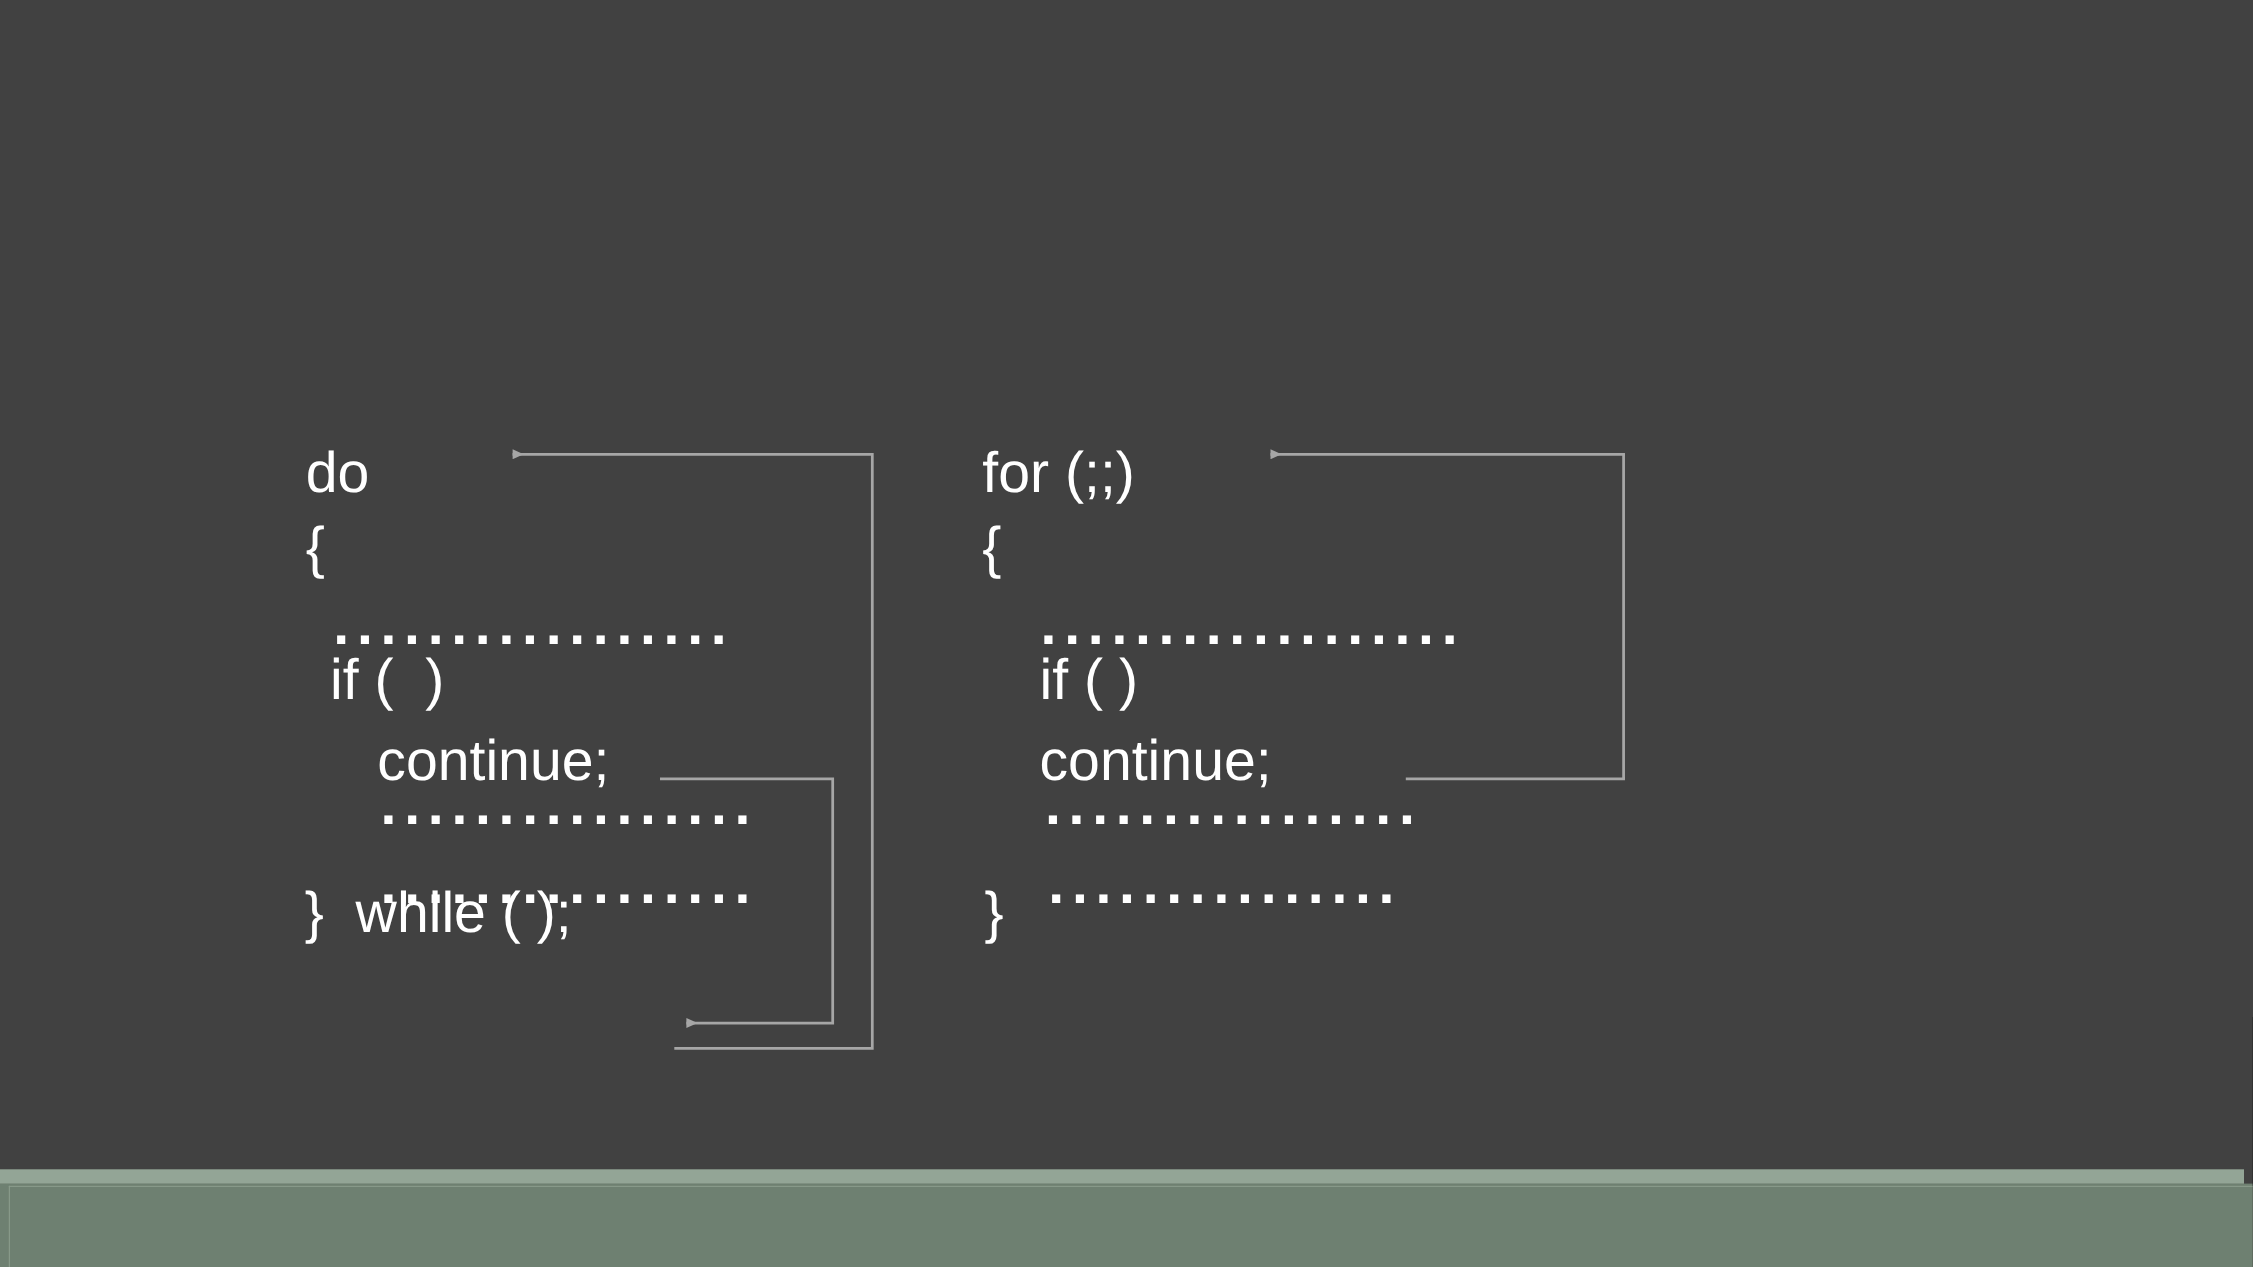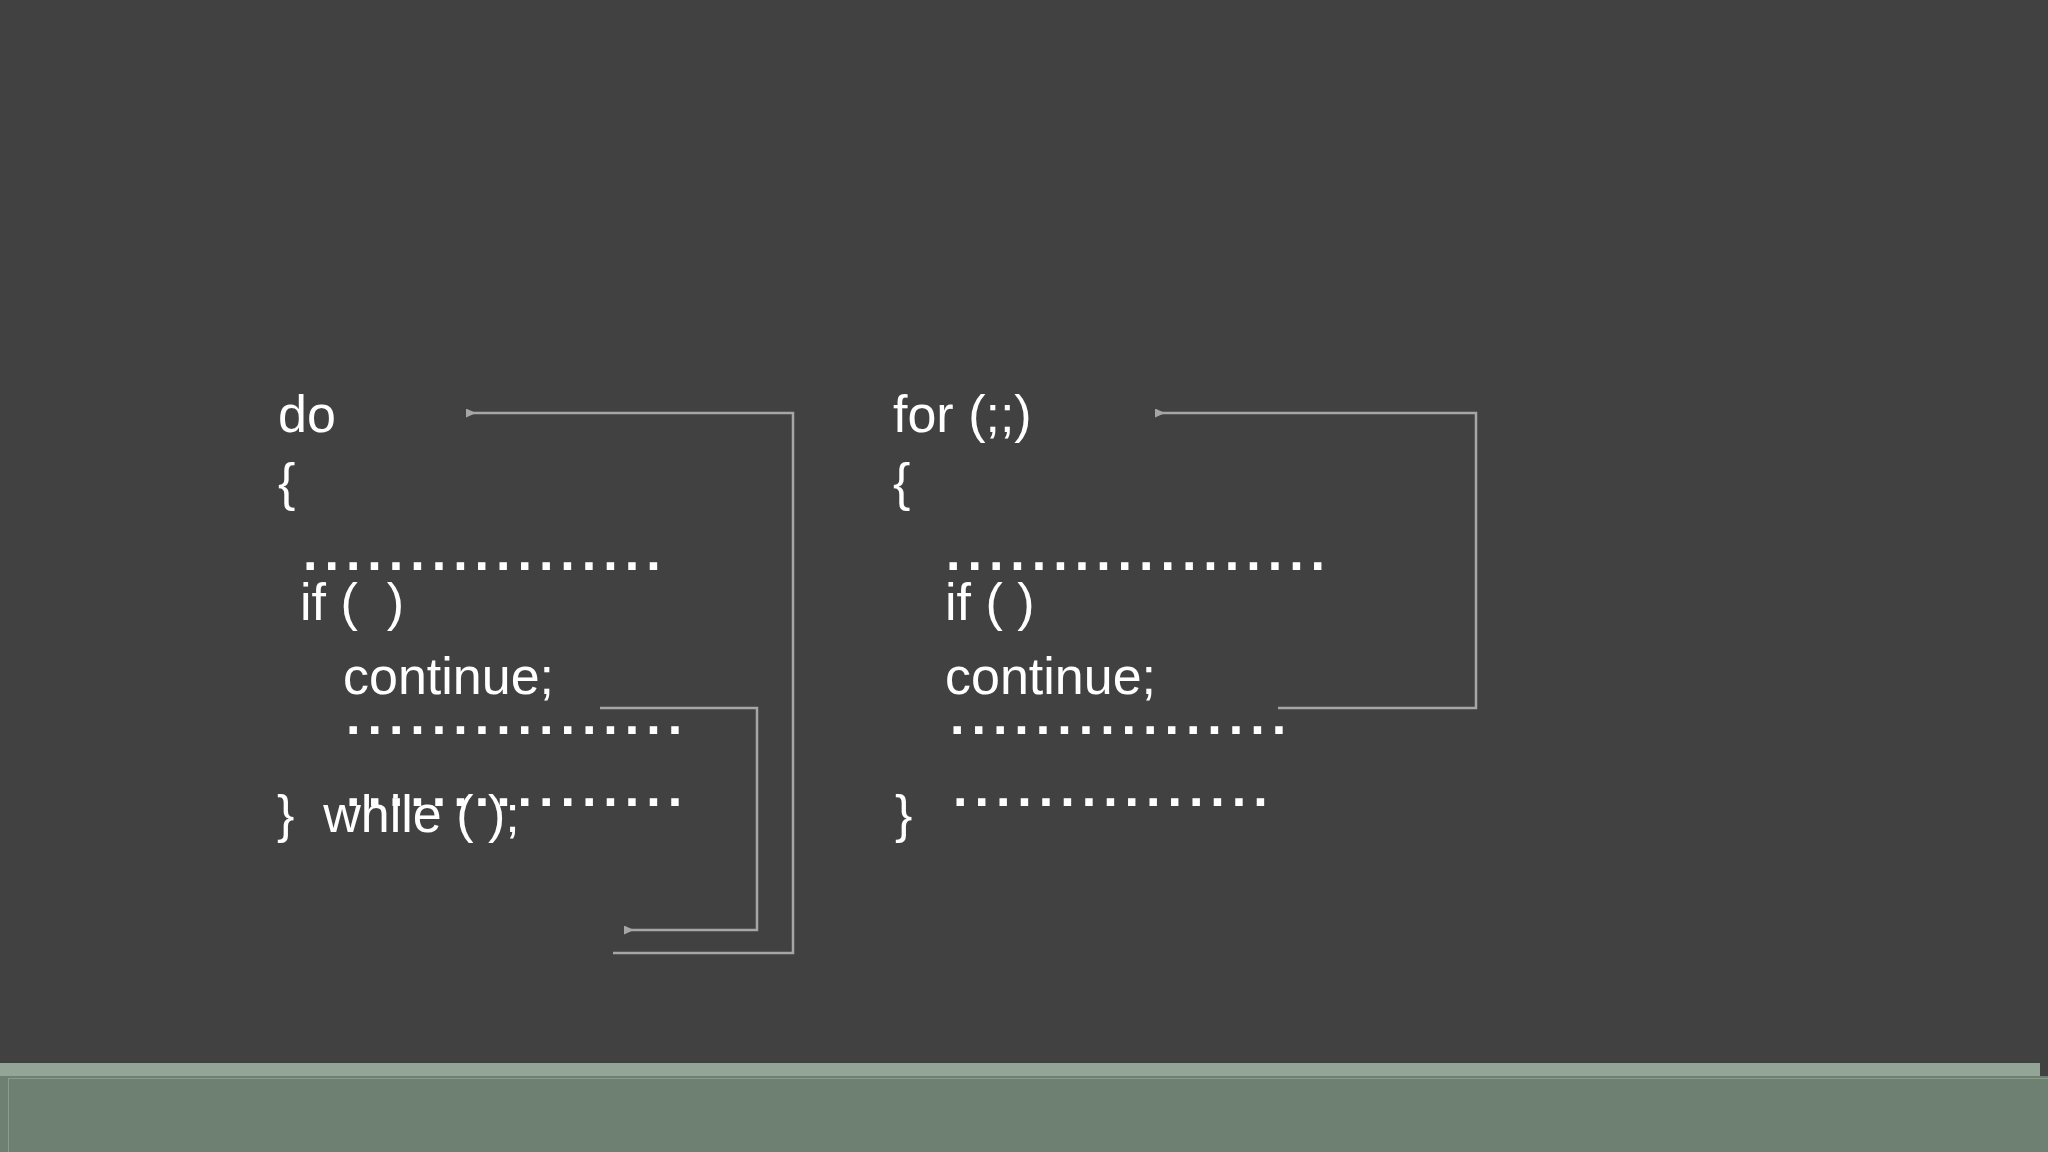--- a/index.html
+++ b/index.html
@@ -18,20 +18,21 @@
   }
 
   
   .code-block {
     position: absolute;
     color: #ffffff;
     font-family: "Liberation Sans", sans-serif;
     font-size: 52px;
     line-height: 1.0;
     white-space: pre;
+    margin-top: 16px;
   }
   .code-line {
     position: absolute;
     white-space: pre;
     color: #ffffff;
   }
   .code-line.bold { font-weight: normal; }
   .dots {
     letter-spacing: 7px;
     font-size: 52px;

